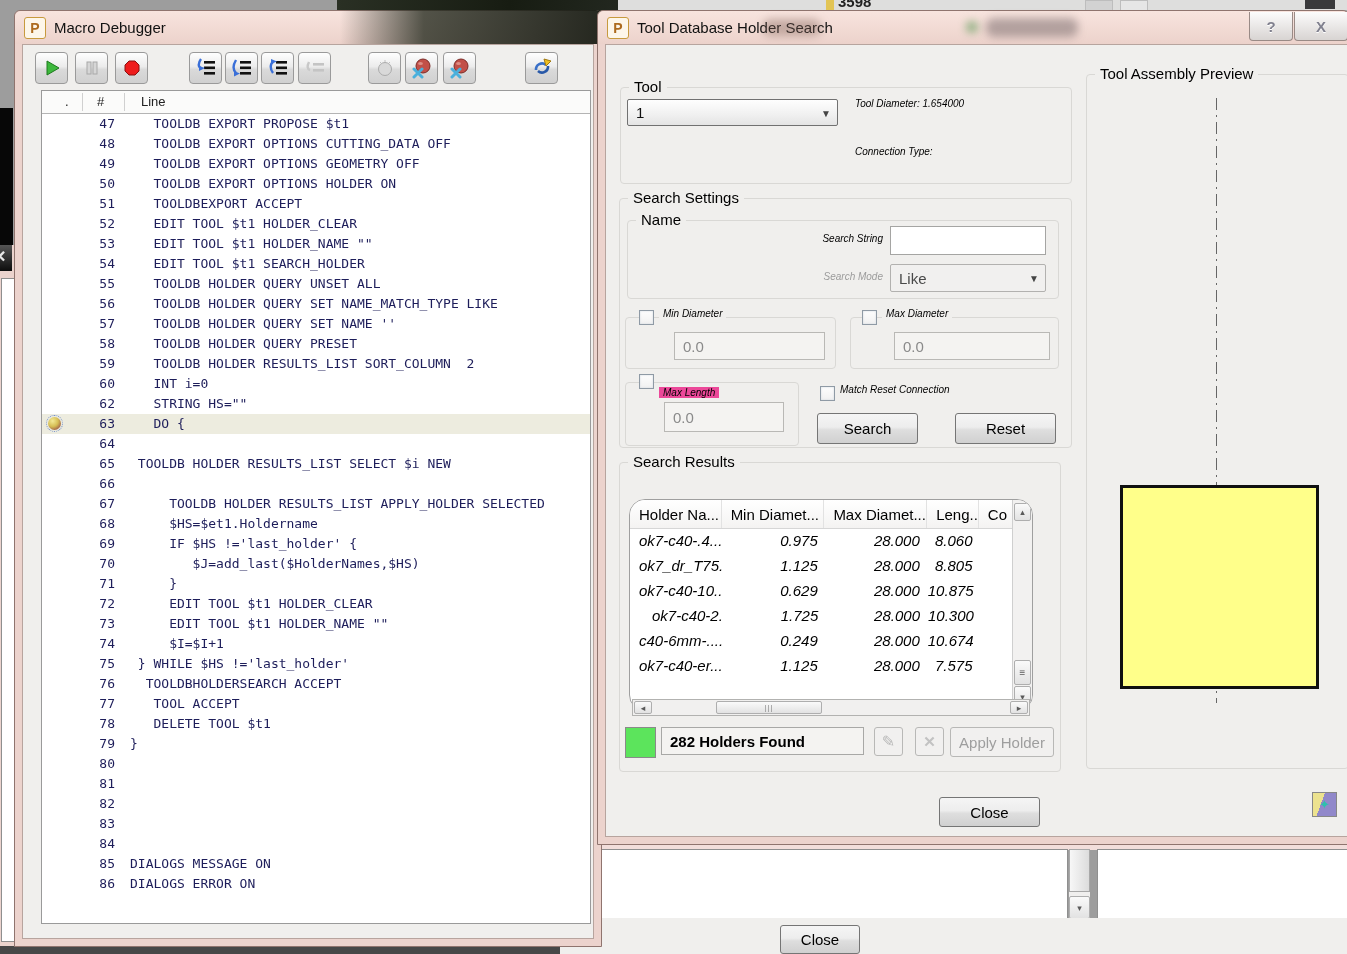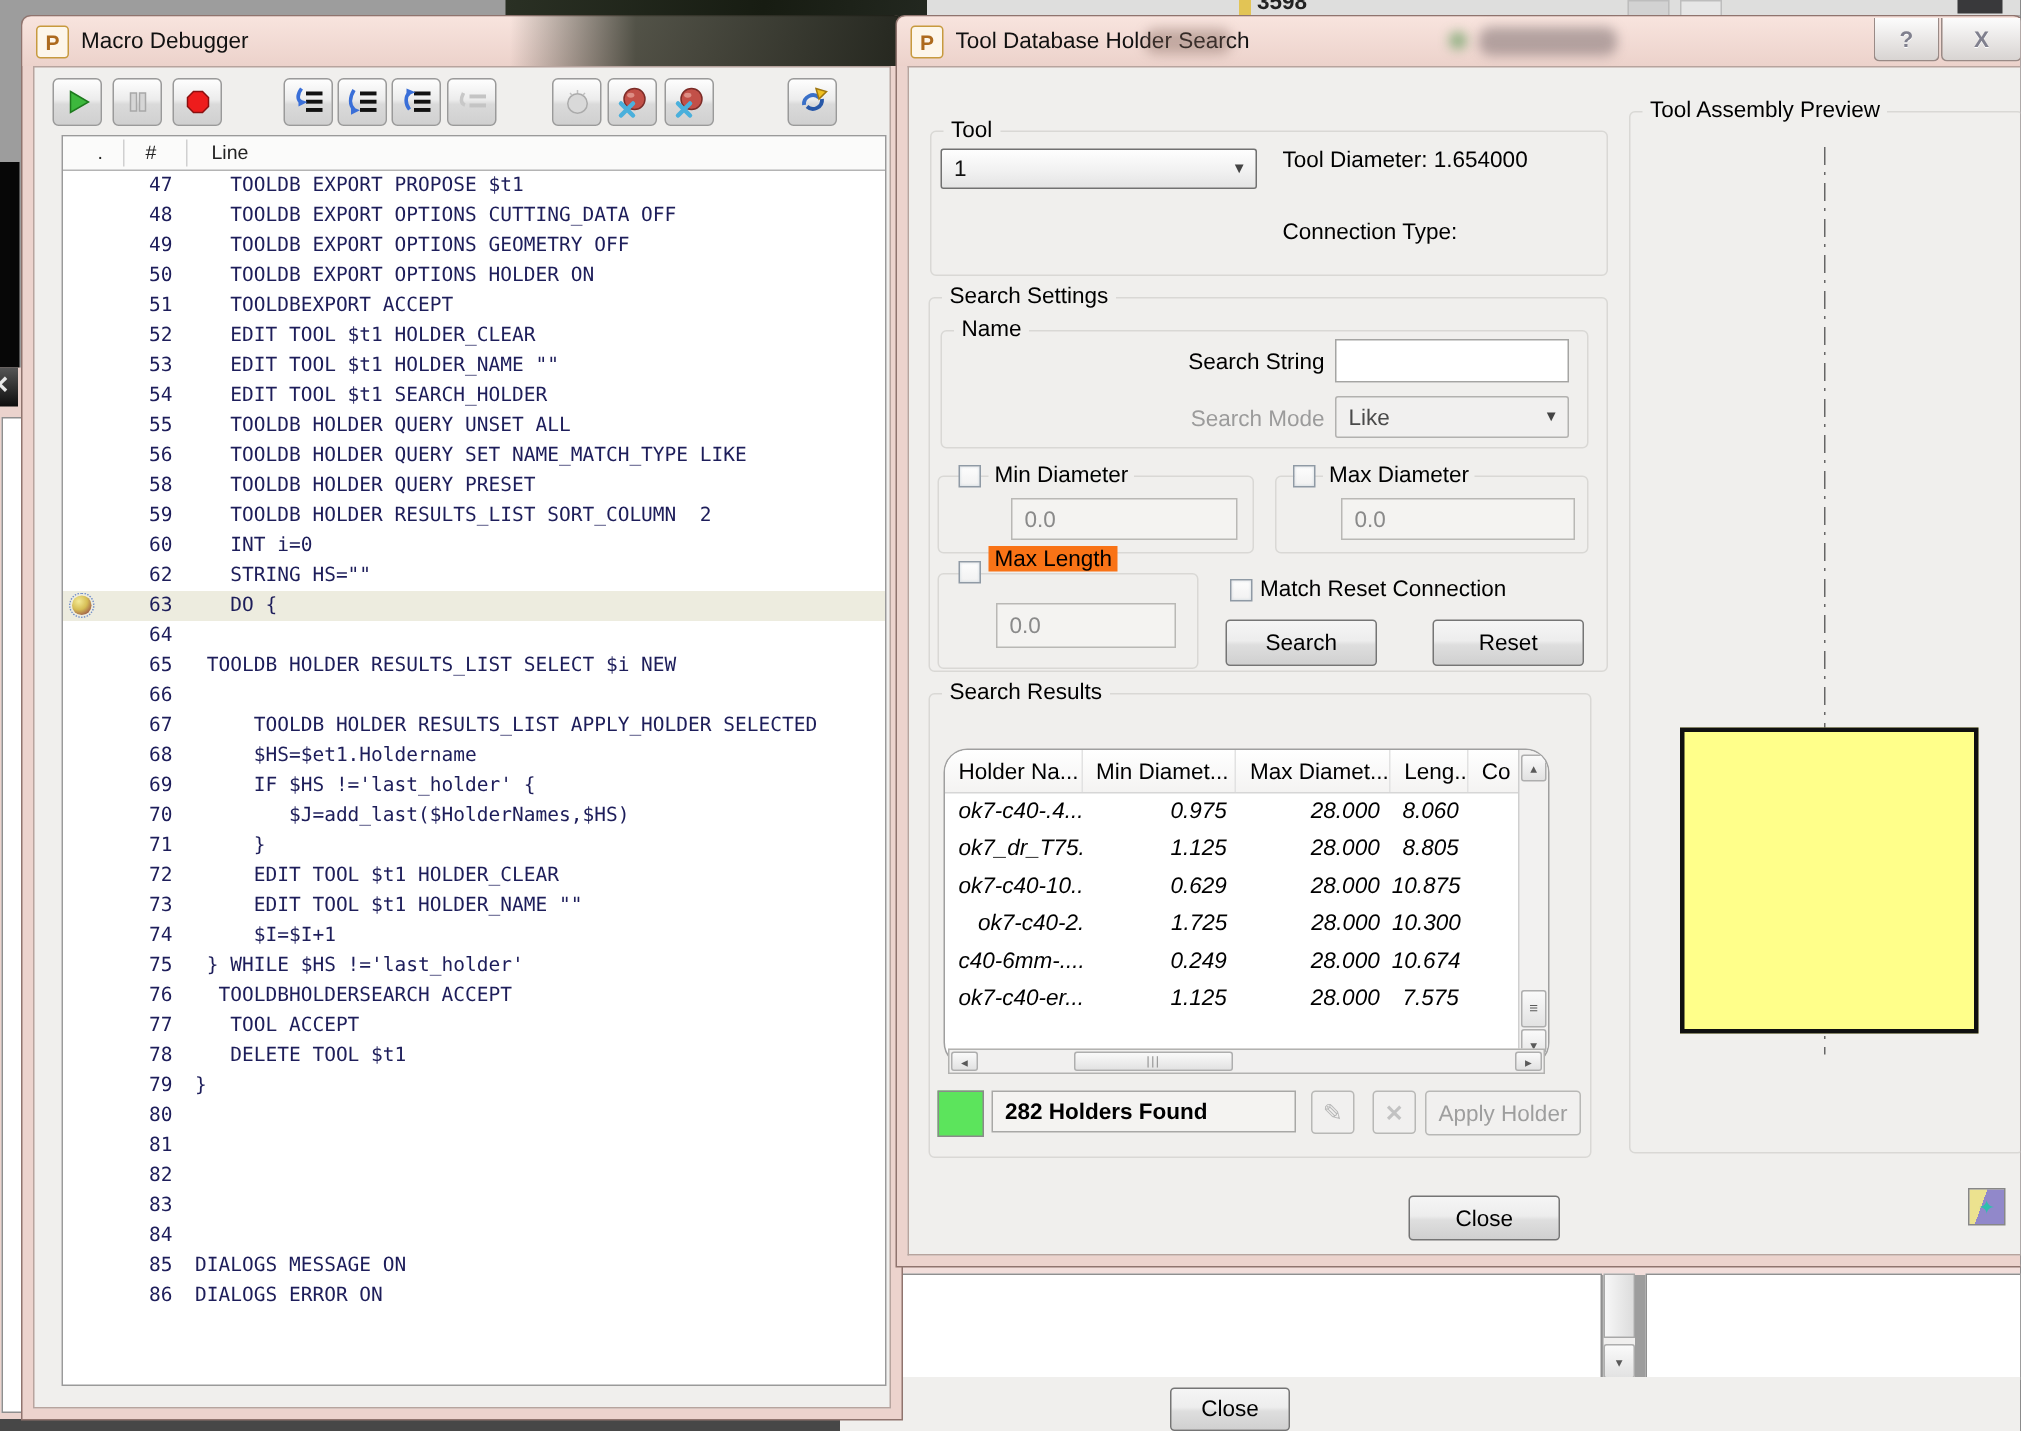--- a/index.html
+++ b/index.html
@@ -48,21 +48,21 @@
   .textbox{position:absolute;background:#fff;border:1px solid #a5a5a3;font-size:15px;color:#222;
            display:flex;align-items:center;padding-left:8px;box-sizing:border-box;}
   .textbox.dis{background:#f4f3f1;border-color:#b9b8b5;color:#8a8a8a;}
   .combo{position:absolute;border:1px solid #717171;border-radius:2px;box-sizing:border-box;
          background:linear-gradient(#fefefe,#f0f0f0 60%,#e4e4e4);font-size:15px;color:#111;
          display:flex;align-items:center;padding-left:8px;}
   .combo .arr{position:absolute;right:6px;top:50%;transform:translateY(-50%);font-size:10px;color:#444;}
   .combo.dis{background:#f1f0ef;border-color:#b2b1af;color:#4a4a4a;}
   .cbx{position:absolute;width:13px;height:13px;background:linear-gradient(#fdfdfd,#f1f1f1);
        border:1px solid #8f9aa5;box-shadow:inset 0 0 2px #cdd6de;}
-  .lbl{position:absolute;font-size:15px;color:#000;white-space:nowrap;}
+  .lbl{position:absolute;font-size:10px;color:#000;white-space:nowrap;font-style:italic;}
   .lbl.gray{color:#9b9b9b;}
   
   .rtable{position:absolute;background:#fff;border:1px solid #9f9f9f;box-sizing:border-box;overflow:hidden;}
   .rhead{position:absolute;left:0;top:0;right:19px;height:28px;display:flex;
          background:linear-gradient(#ffffff,#f4f3f2);border-bottom:1px solid #d6d6d6;font-size:15px;color:#000;}
   .rhead .hc{display:flex;align-items:center;border-right:1px solid #e2e2e2;box-sizing:border-box;padding-left:9px;white-space:nowrap;overflow:hidden;}
   .rbody{position:absolute;left:0;top:28px;right:19px;font-size:15px;color:#000;font-style:italic;}
   .trow{display:flex;height:25px;line-height:25px;}
   .tc{box-sizing:border-box;white-space:nowrap;overflow:hidden;}
   .num{text-align:right;}
@@ -262,20 +262,25 @@
               <span class="cnum">55</span>
               <span class="ccode">   TOOLDB HOLDER QUERY UNSET ALL</span>
             </div>
             <div class="crow">
               <span class="cdot"></span>
               <span class="cnum">56</span>
               <span class="ccode">   TOOLDB HOLDER QUERY SET NAME_MATCH_TYPE LIKE</span>
             </div>
             <div class="crow">
               <span class="cdot"></span>
+              <span class="cnum">57</span>
+              <span class="ccode">   TOOLDB HOLDER QUERY SET NAME ''</span>
+            </div>
+            <div class="crow">
+              <span class="cdot"></span>
               <span class="cnum">58</span>
               <span class="ccode">   TOOLDB HOLDER QUERY PRESET</span>
             </div>
             <div class="crow">
               <span class="cdot"></span>
               <span class="cnum">59</span>
               <span class="ccode">   TOOLDB HOLDER RESULTS_LIST SORT_COLUMN  2</span>
             </div>
             <div class="crow">
               <span class="cdot"></span>
@@ -459,21 +464,21 @@
       <div class="lbl" style="left:53px;top:263px;background:#f0efed;padding:0 4px;">Min Diameter</div>
       <div class="textbox dis" style="left:68px;top:287px;width:151px;height:28px;">0.0</div>
 
       <div class="gbox" style="left:244px;top:272px;width:207px;height:50px;"></div>
       <div class="cbx" style="left:256px;top:265px;"></div>
       <div class="lbl" style="left:276px;top:263px;background:#f0efed;padding:0 4px;">Max Diameter</div>
       <div class="textbox dis" style="left:288px;top:287px;width:156px;height:28px;">0.0</div>
 
       <div class="gbox" style="left:19px;top:337px;width:172px;height:62px;"></div>
       <div class="cbx" style="left:33px;top:329px;"></div>
-      <div class="lbl" style="left:53px;top:319px;background:#f97316;padding:0 4px;">Max Length</div>
+      <div class="lbl" style="left:53px;top:342px;background:#ec4899;padding:0 4px;">Max Length</div>
       <div class="textbox dis" style="left:58px;top:357px;width:120px;height:30px;">0.0</div>
 
       <div class="cbx" style="left:214px;top:341px;"></div>
       <div class="lbl" style="left:234px;top:339px;">Match Reset Connection</div>
       <div class="btn" style="left:211px;top:368px;width:99px;height:29px;">Search</div>
       <div class="btn" style="left:349px;top:368px;width:99px;height:29px;">Reset</div>
 
       <div class="gbox" style="left:13px;top:417px;width:440px;height:308px;">
         <span class="glabel">Search Results</span>
       </div>

